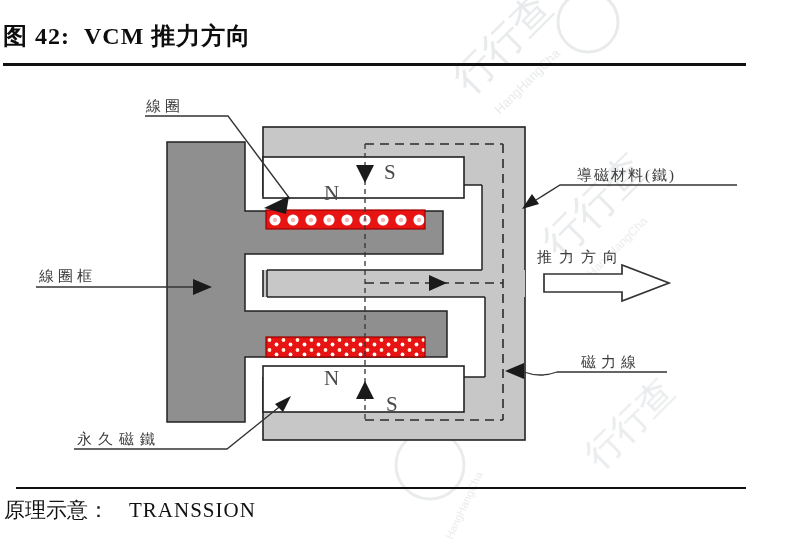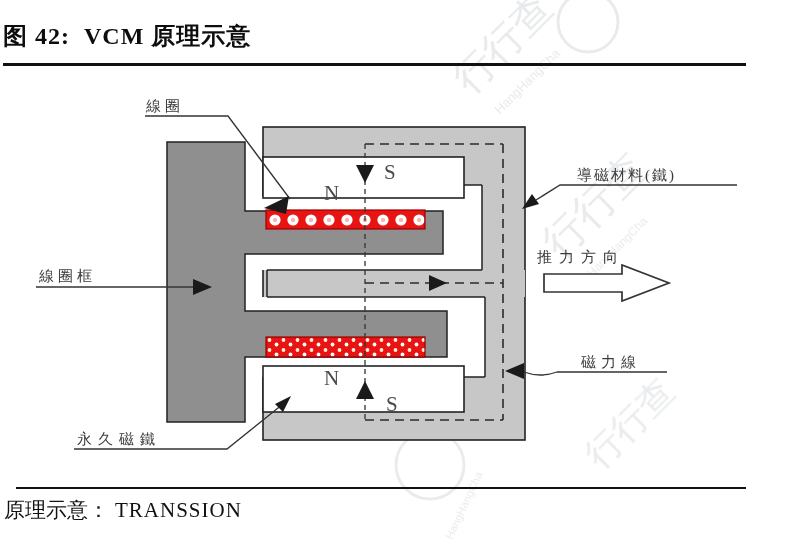--- a/index.html
+++ b/index.html
@@ -3,21 +3,21 @@
 <meta charset="utf-8">
 <style>
   html,body{margin:0;padding:0;background:#ffffff;}
   body{width:789px;height:546px;position:relative;overflow:hidden;
        font-family:"Liberation Serif","DejaVu Serif",serif;}
   .abs{position:absolute;}
   #title{left:3px;top:20px;font-size:24px;font-weight:bold;color:#0d0d0d;letter-spacing:1px;white-space:pre;}
   #title-rule{left:3px;top:63px;width:743px;height:3px;background:#111;}
   #footer-rule{left:16px;top:487px;width:730px;height:2px;background:#111;}
   #footer{left:4px;top:496px;font-size:21px;color:#111;}
-  #footer .src-val{margin-left:6px;letter-spacing:1px;}
+  #footer .src-val{margin-left:20px;letter-spacing:1px;}
   svg{position:absolute;left:0;top:0;}
   .lbl{font-family:"Liberation Serif","DejaVu Serif",serif;fill:#3b3b3b;font-size:15px;}
   .pole{font-family:"Liberation Serif","DejaVu Serif",serif;fill:#4a4a4a;font-size:21px;}
   .wm{fill:#e4e7e9;font-family:"Liberation Sans","DejaVu Sans",sans-serif;}
   .ptr{stroke:#333;stroke-width:1.3;fill:none;}
   .flux{stroke:#2b2b2b;stroke-width:1.6;fill:none;stroke-dasharray:9 6;}
 </style>
 </head>
 <body>
 
@@ -115,16 +115,16 @@
   </g>
 
   <text class="lbl" x="146" y="111" letter-spacing="4">線圈</text>
   <text class="lbl" x="577" y="180" letter-spacing="2">導磁材料(鐵)</text>
   <text class="lbl" x="537" y="262" letter-spacing="7" font-size="16">推力方向</text>
   <text class="lbl" x="581" y="367" letter-spacing="5">磁力線</text>
   <text class="lbl" x="77" y="444" letter-spacing="6">永久磁鐵</text>
   <text class="lbl" x="39" y="281" letter-spacing="4">線圈框</text>
 </svg>
 
-<div class="abs" id="title">图 42:  VCM 原理示意</div>
+<div class="abs" id="title">图 42:  VCM 推力方向</div>
 <div class="abs" id="title-rule"></div>
 <div class="abs" id="footer-rule"></div>
 <div class="abs" id="footer"><span>原理示意：</span><span class="src-val">TRANSSION</span></div>
 
 </body></html>

